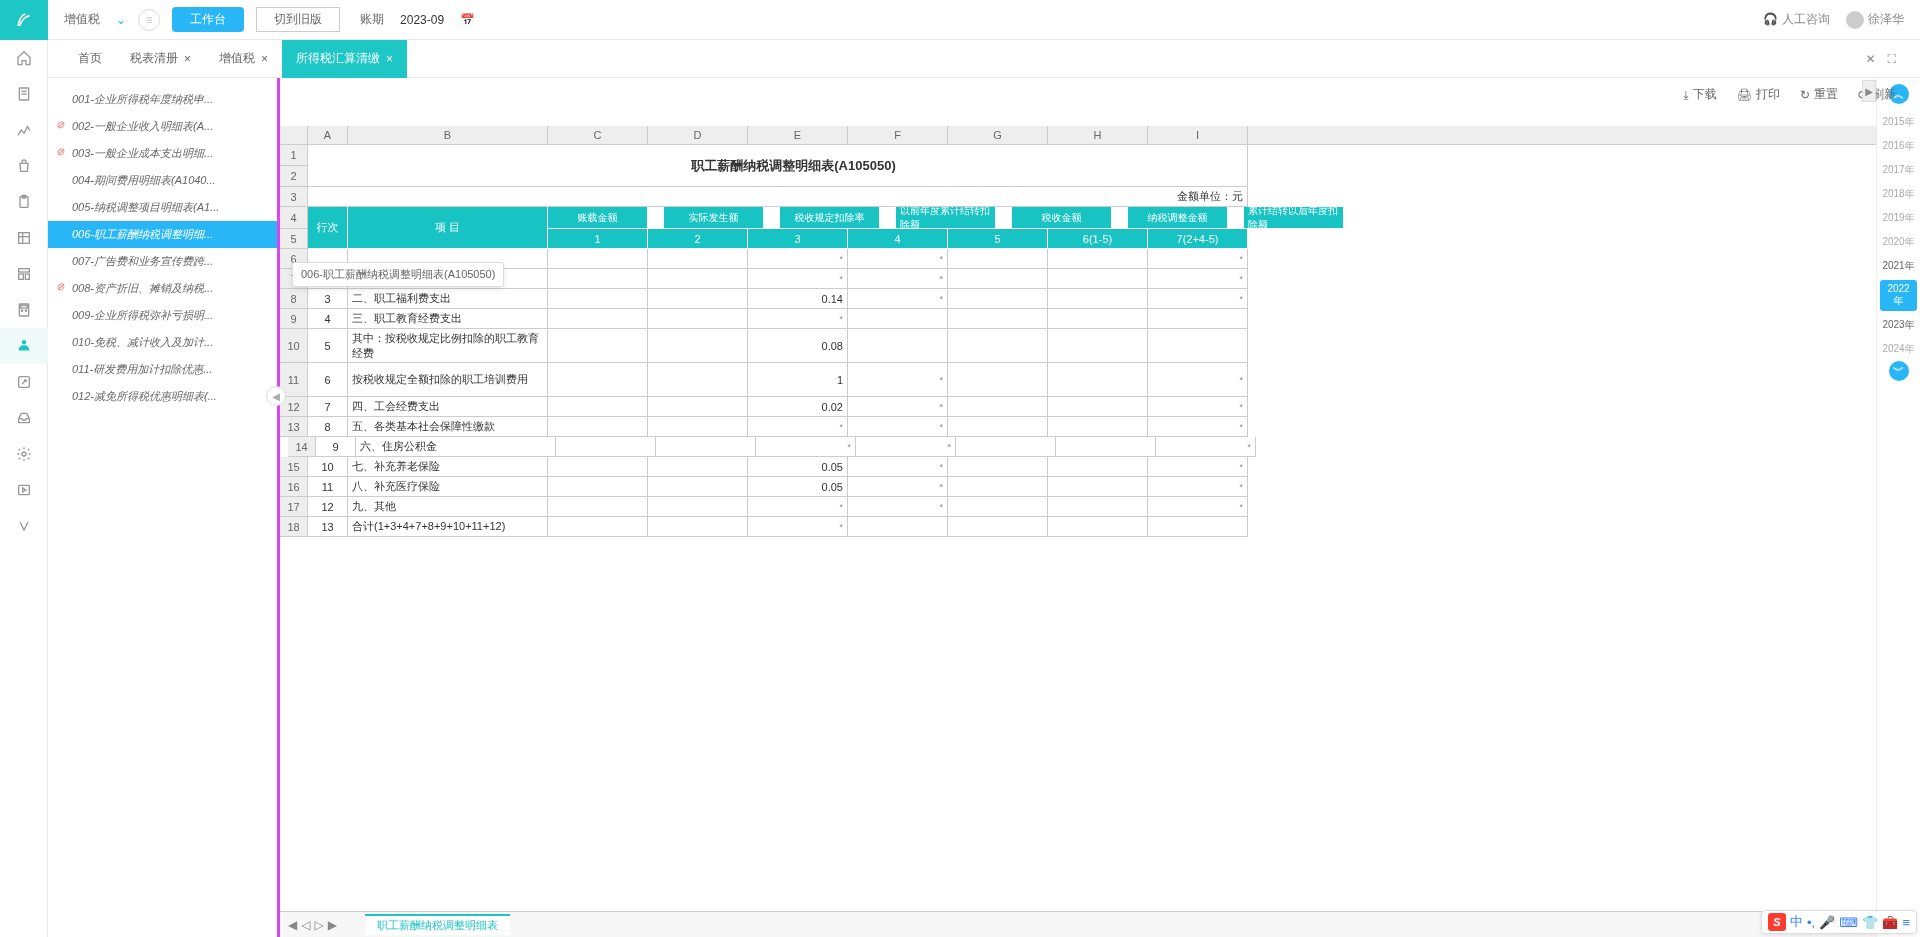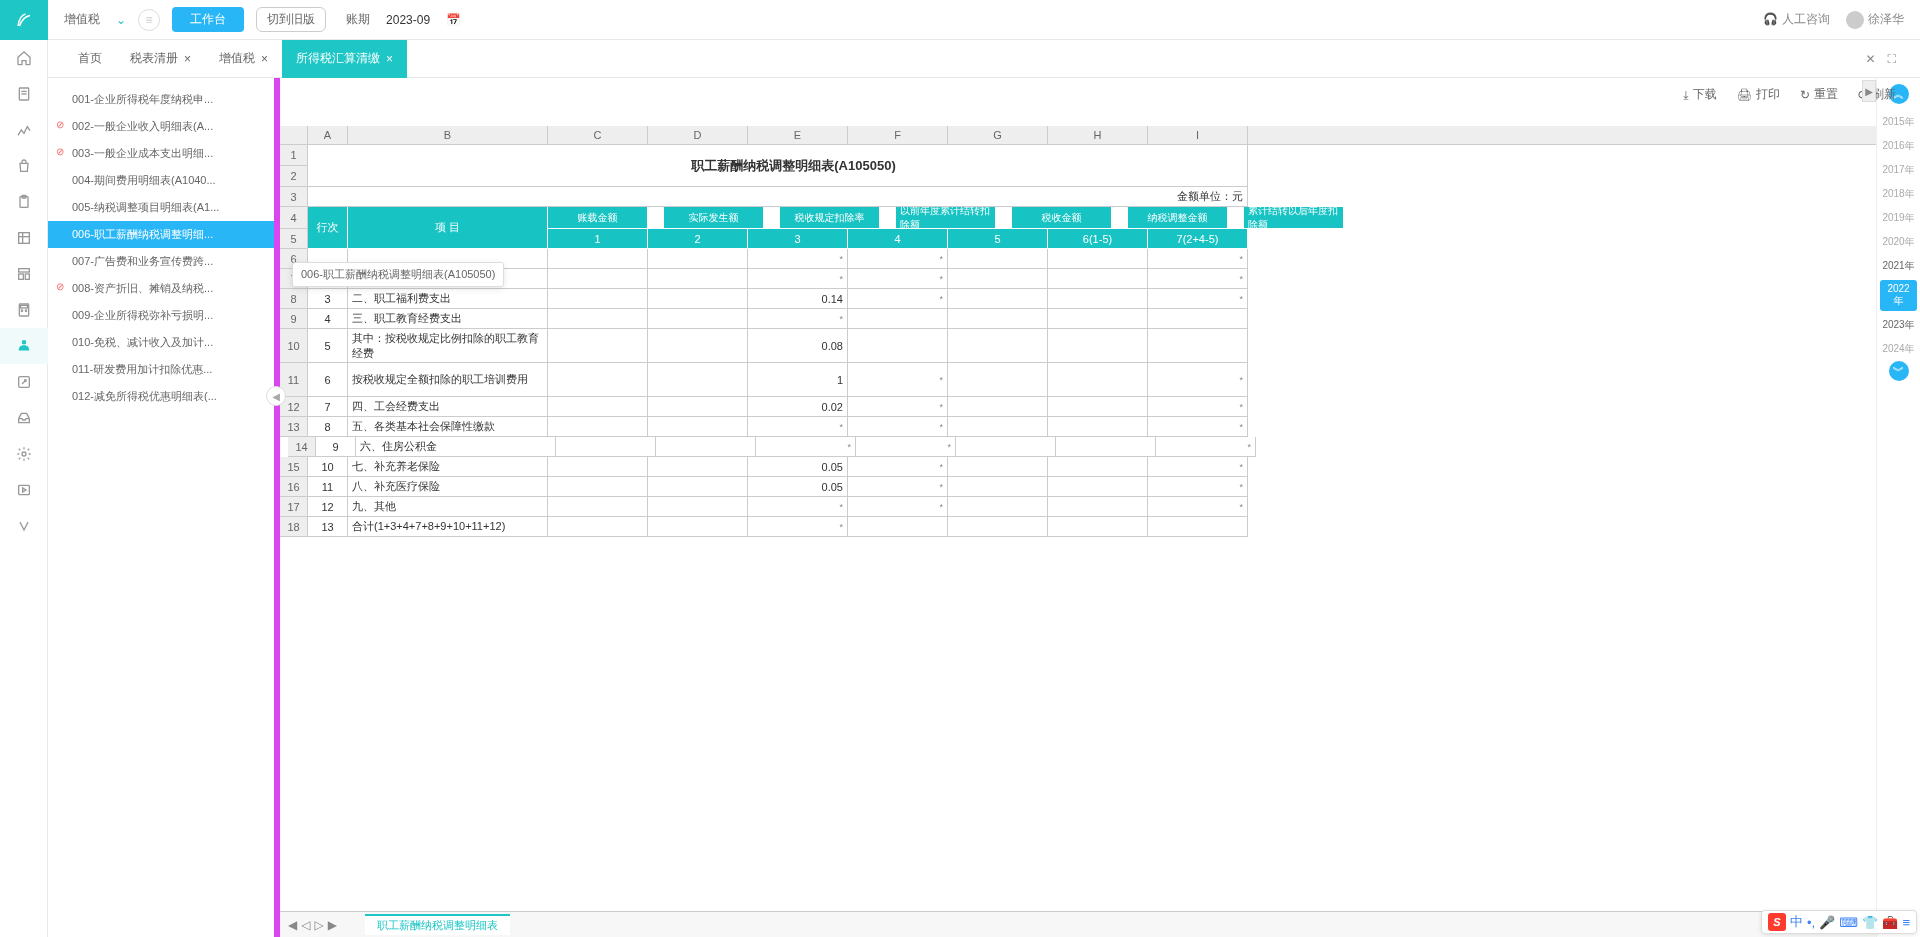--- a/index.html
+++ b/index.html
@@ -9,35 +9,35 @@
 .logo-box { width: 48px; height: 40px; background: #1ec6c6; display: flex; align-items: center; justify-content: center; color: #fff; }
 .nav-icon { width: 48px; height: 36px; display: flex; align-items: center; justify-content: center; color: #999; cursor: pointer; }
 .nav-icon.active { color: #1ec6c6; background: #f0fafa; }
 .main { flex: 1; display: flex; flex-direction: column; }
 .topbar { height: 40px; background: #fff; border-bottom: 1px solid #e8e8e8; display: flex; align-items: center; padding: 0 16px; gap: 12px; }
 .tax-label { color: #666; min-width: 40px; }
 .tax-dropdown { display: flex; align-items: center; gap: 160px; color: #1ec6c6; cursor: pointer; }
 .chevron { color: #1ec6c6; }
 .circle-icon { width: 22px; height: 22px; border: 1px solid #ddd; border-radius: 50%; display: flex; align-items: center; justify-content: center; color: #ccc; }
 .btn-pill { background: #29b6f6; color: #fff; padding: 4px 18px; border-radius: 4px; cursor: pointer; border: none; font-size: 12px; }
-.btn-outline { border: 1px solid #ccc; padding: 3px 10px; border-radius: 6px; color: #666; cursor: pointer; background: #fff; font-size: 12px; }
+.btn-outline { border: 1px solid #ccc; padding: 3px 17px; border-radius: 0; color: #666; cursor: pointer; background: #fff; font-size: 12px; }
 .period-label { color: #666; margin-left: 8px; }
 .period-val { color: #333; margin-left: 4px; }
 .cal-icon { color: #1ec6c6; margin-left: 4px; }
 .spacer { flex: 1; }
 .top-right { display: flex; align-items: center; gap: 16px; color: #888; }
 .user-info { display: flex; align-items: center; gap: 4px; }
 .avatar { width: 18px; height: 18px; border-radius: 50%; background: #ccc; display: inline-block; }
 .tabbar { height: 38px; background: #fff; border-bottom: 1px solid #e8e8e8; display: flex; align-items: center; padding: 0 16px; gap: 0; }
 .tab { padding: 0 14px; height: 38px; display: flex; align-items: center; gap: 6px; color: #666; cursor: pointer; }
 .tab.active { background: #1ec6c6; color: #fff; }
 .tab-close { font-size: 12px; cursor: pointer; }
 .tabbar-actions { margin-left: auto; display: flex; gap: 12px; color: #888; padding-right: 8px; }
 .content { flex: 1; display: flex; position: relative; overflow: hidden; }
-.toc-panel { width: 232px; background: #fff; border-right: 6px solid #d946ef; overflow-y: auto; padding: 8px 0; position: relative; }
+.toc-panel { width: 232px; background: #fff; border-right: 3px solid #d946ef; overflow-y: auto; padding: 8px 0; position: relative; font-style: italic; }
 .warning-banner { color: #f56c6c; font-size: 11px; padding: 8px 14px 8px 14px; line-height: 1.5; position: absolute; top: 0; left: 232px; right: 280px; z-index: 2; }
 .toc-item { padding: 6px 10px 6px 24px; font-size: 11px; color: #666; cursor: pointer; white-space: nowrap; overflow: hidden; text-overflow: ellipsis; position: relative; }
 .toc-item.active { background: #29b6f6; color: #fff; }
 .toc-item .warn-dot { position: absolute; left: 8px; color: #f56c6c; font-size: 10px; }
 .tooltip-pop { position: absolute; background: #fff; border: 1px solid #ddd; padding: 4px 8px; font-size: 11px; color: #666; border-radius: 3px; box-shadow: 0 2px 6px rgba(0,0,0,0.1); z-index: 10; }
 .collapse-handle { position: absolute; left: 218px; top: 308px; width: 20px; height: 20px; background: #fff; border: 1px solid #ddd; border-radius: 50%; display: flex; align-items: center; justify-content: center; color: #aaa; cursor: pointer; font-size: 10px; z-index: 5; }
 .sheet-area { flex: 1; display: flex; flex-direction: column; padding-top: 48px; position: relative; }
 .action-bar { position: absolute; top: 8px; right: 24px; display: flex; gap: 20px; color: #666; font-size: 12px; z-index: 3; }
 .action-item { display: flex; align-items: center; gap: 4px; cursor: pointer; }
 .spreadsheet-wrap { flex: 1; overflow: auto; position: relative; }

